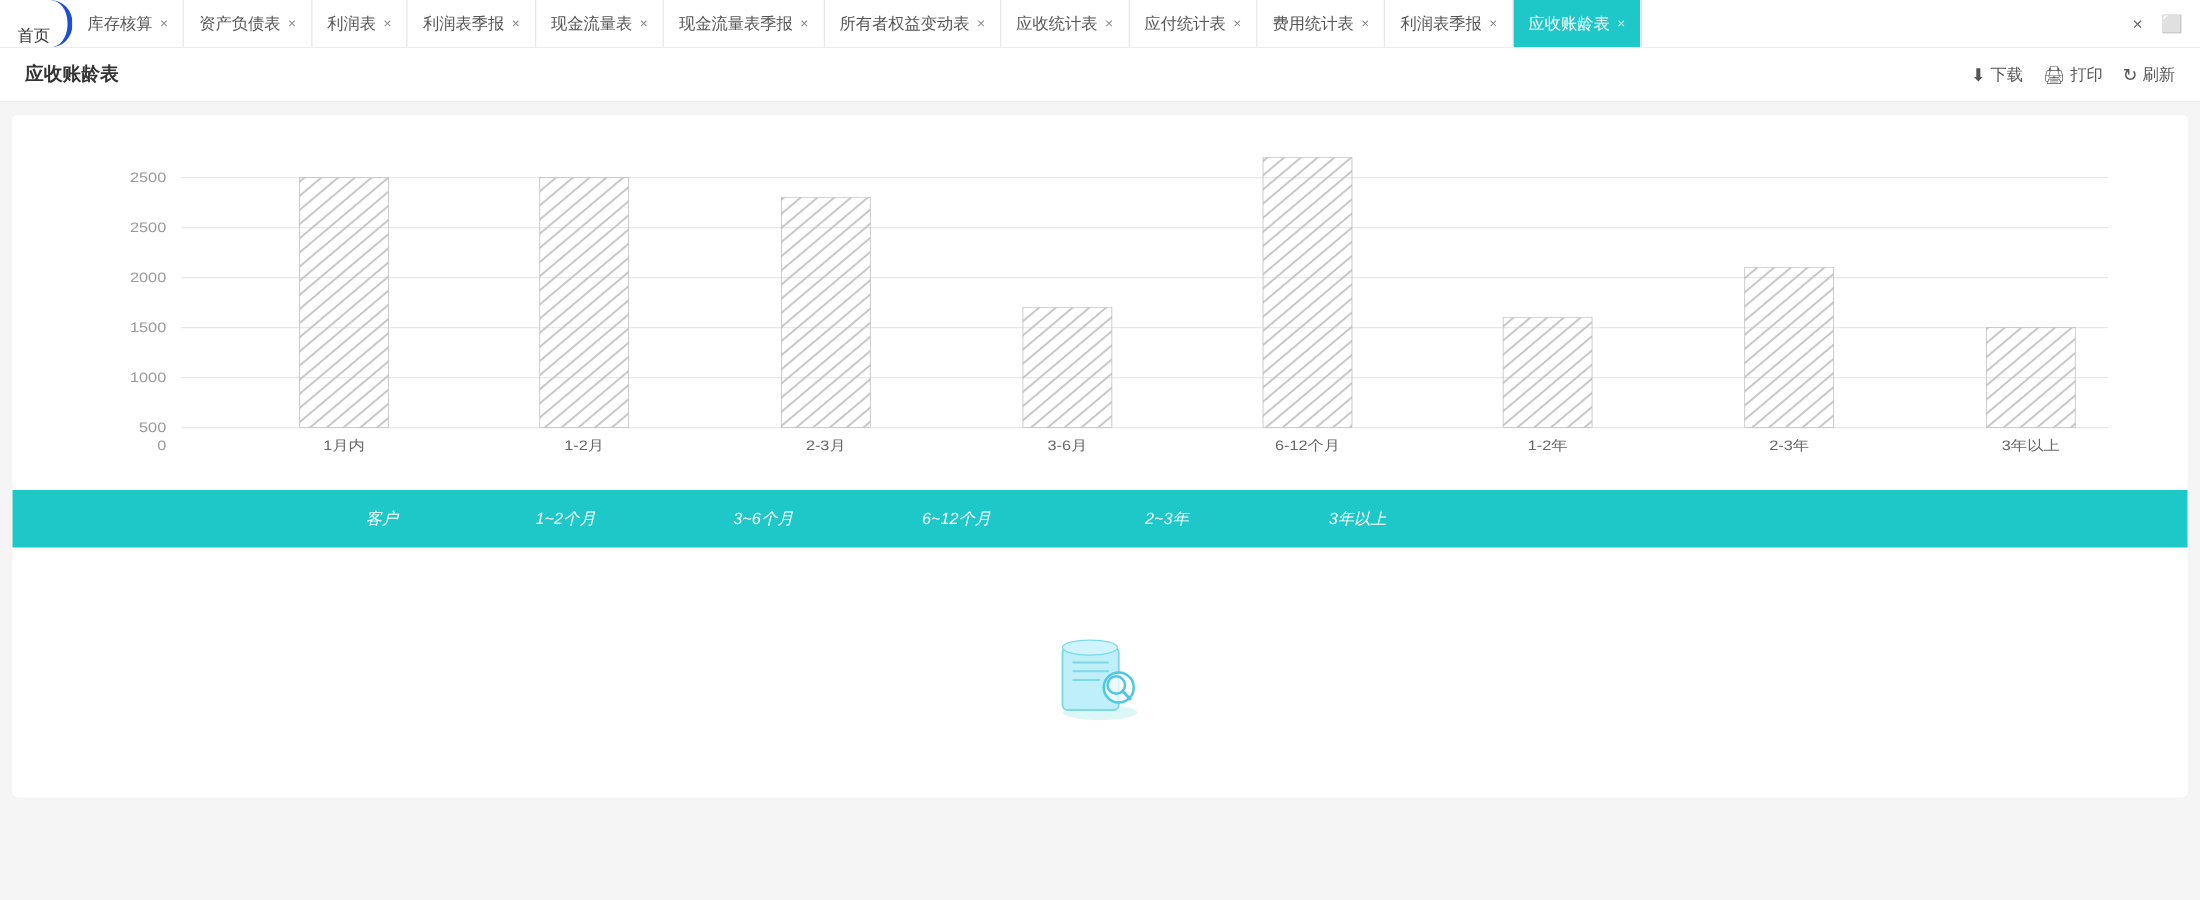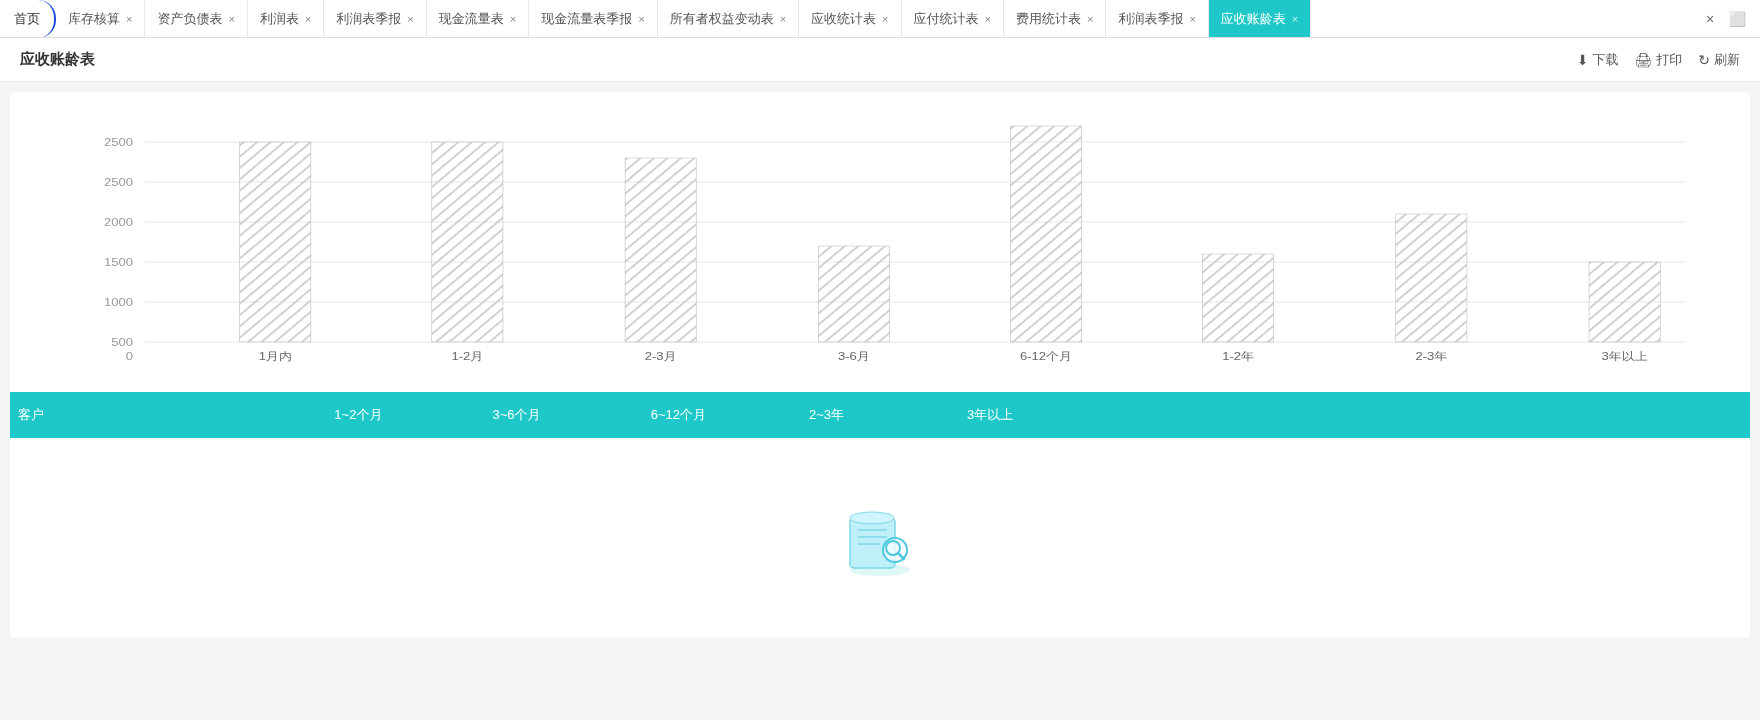--- a/index.html
+++ b/index.html
@@ -36,24 +36,24 @@
     .tab-item .tab-close {
       margin-left: 6px;
       font-size: 11px;
       opacity: 0.7;
       cursor: pointer;
     }
     .tab-home {
       padding: 0 14px;
       height: 38px;
       display: inline-flex;
-      align-items: center;
+      align-items: flex-end;
       color: #333;
       cursor: pointer;
-      border-right: 2px solid #1d4ed8;
+      border-right: 4px solid #1d4ed8;
       flex-shrink: 0;
       border-radius: 18px;
     }
     .window-controls {
       margin-left: auto;
       display: flex;
       align-items: center;
       padding-right: 8px;
     }
     .win-btn {
@@ -121,22 +121,23 @@
     
     .table-header {
       display: grid;
       grid-template-columns: 2fr 1fr 1fr 1fr 1fr 1fr 1fr 1fr 1fr 1fr;
       background: #1ec8c8;
       color: #fff;
       font-size: 13px;
     }
     .table-header-cell {
       padding: 14px 8px;
-      text-align: left;
+      text-align: right;
       font-weight: 500;
+      font-style: italic;
     }
 
     
     .empty-state {
       display: flex;
       flex-direction: column;
       align-items: center;
       justify-content: center;
       padding: 60px 20px;
     }

